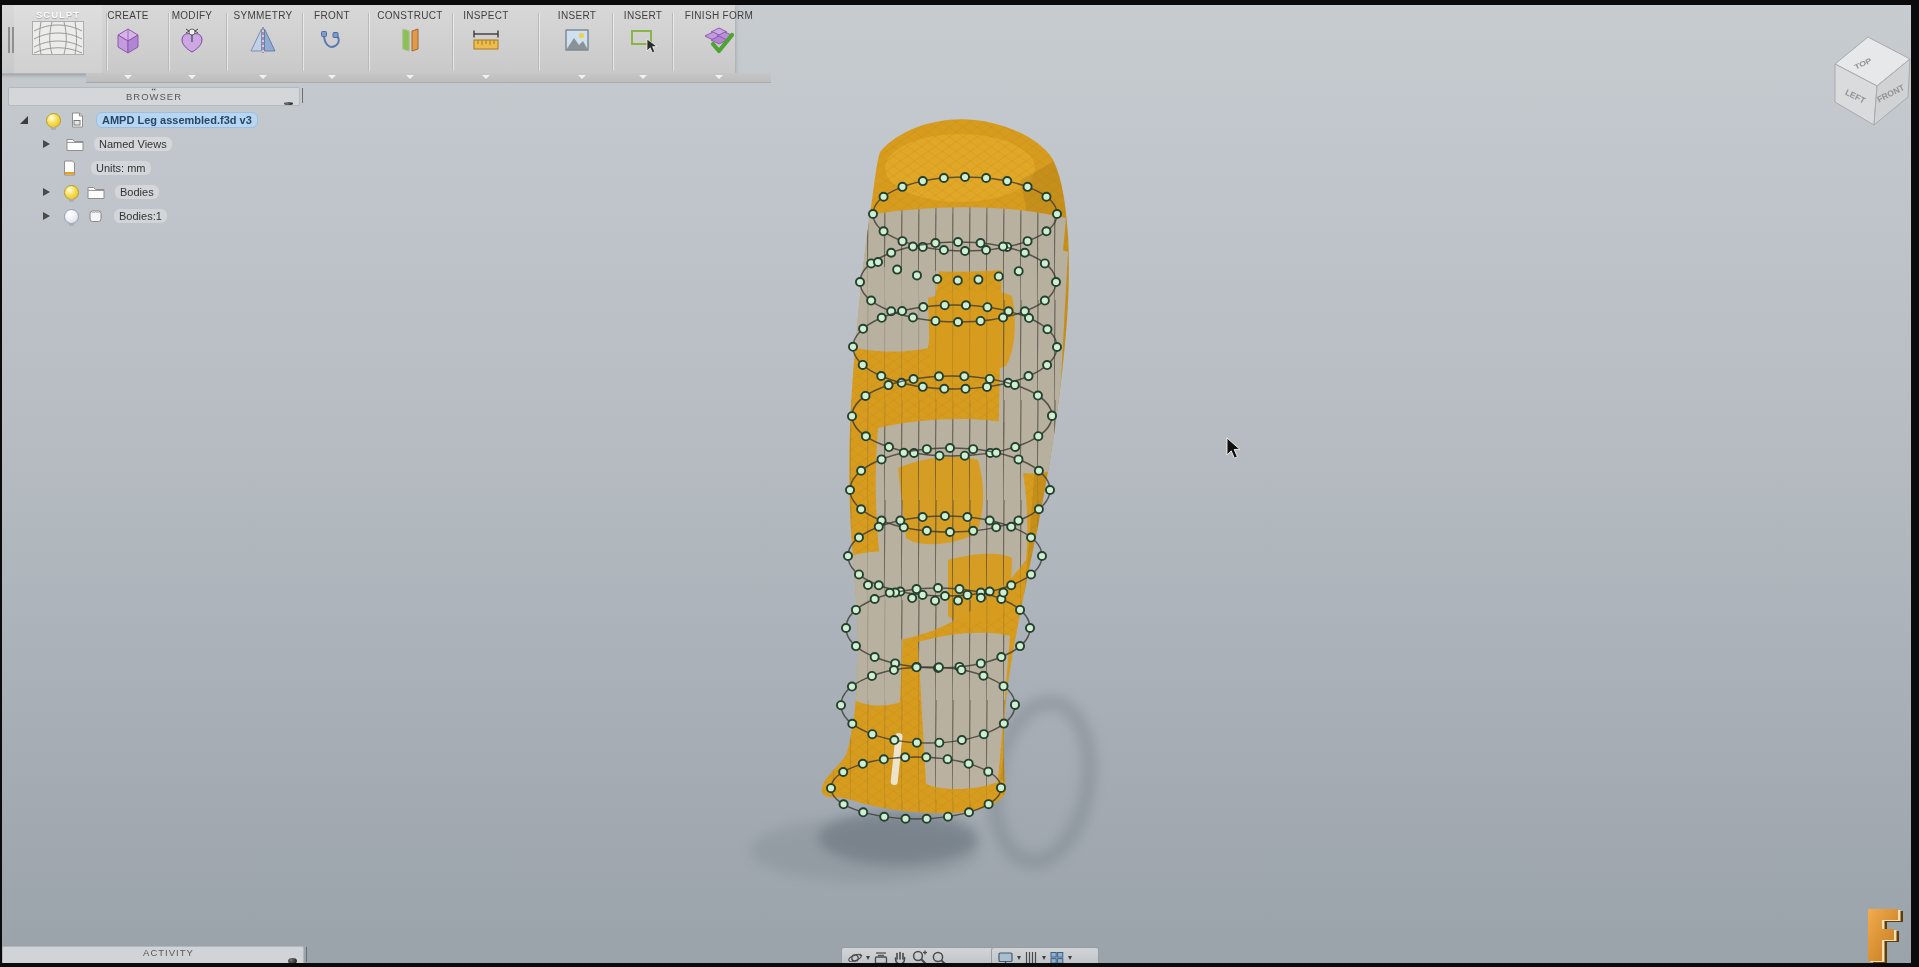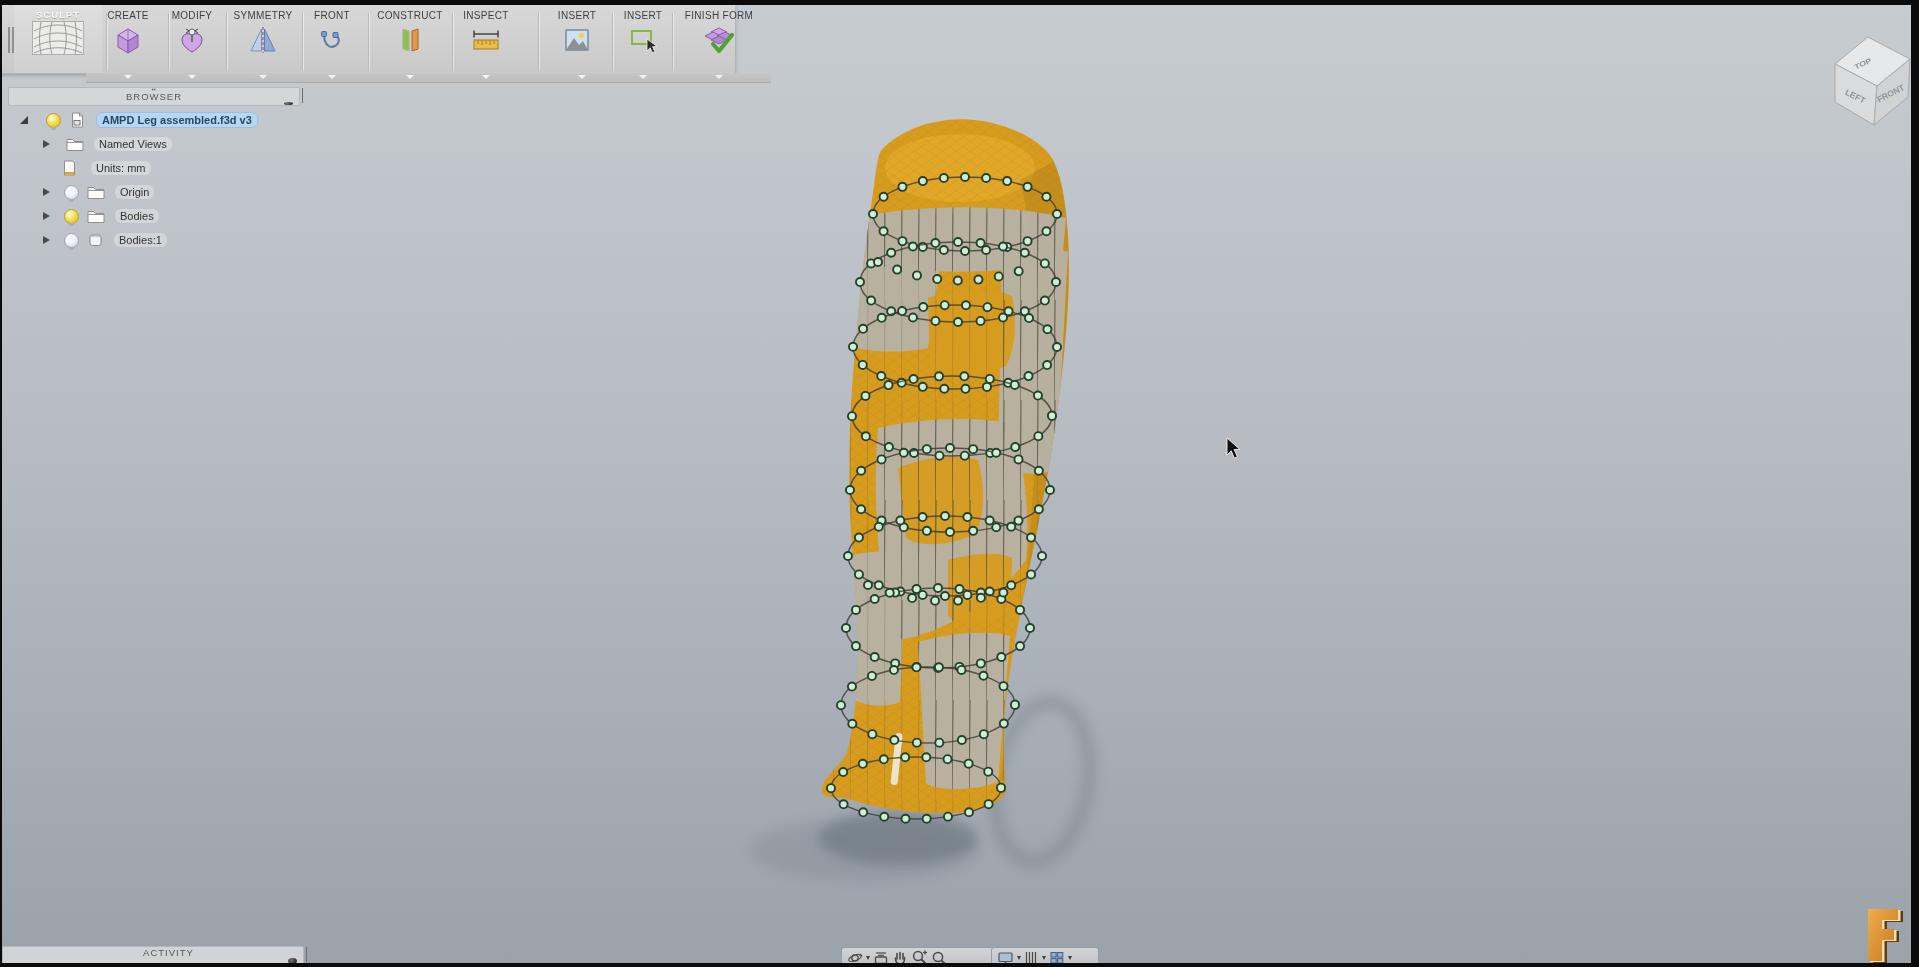--- a/index.html
+++ b/index.html
@@ -377,34 +377,20 @@
 
     <div class="trow">
       <span style="width:62px"></span>
       <svg class="ticon16" width="15" height="16" viewBox="0 0 14 16">
         <path d="M2,1 h8 l2,2 v12 h-10 z" fill="#fff" stroke="#8e8e8e"></path>
         <rect x="2.4" y="12" width="9.2" height="2.6" fill="#e8a020"></rect>
       </svg>
       <span class="tlabel" style="margin-left:14px">Units: mm</span>
     </div>
 
-    <div class="trow">
-      <span style="width:40px"></span>
-        <span class="twisty">
-          <i class="tw-col"></i>
-        </span>
-      <span style="width:12px"></span>
-        <span class="bulb off"></span>
-      <span style="width:8px"></span>
-      <svg class="ticon16" width="18" height="14" viewBox="0 0 18 14">
-        <path d="M1,2.5 h5.5 l2,2 H17 v9 H1 Z" fill="#fdfdfd" stroke="#8e8e8e"></path>
-          <line x1="1" y1="5.4" x2="17" y2="5.4" stroke="#8e8e8e"></line>
-      </svg>
-      <span class="tlabel">Origin</span>
-    </div>
 
     <div class="trow">
       <span style="width:40px"></span>
         <span class="twisty">
           <i class="tw-col"></i>
         </span>
       <span style="width:12px"></span>
         <span class="bulb"></span>
       <span style="width:8px"></span>
       <svg class="ticon16" width="18" height="14" viewBox="0 0 18 14">

